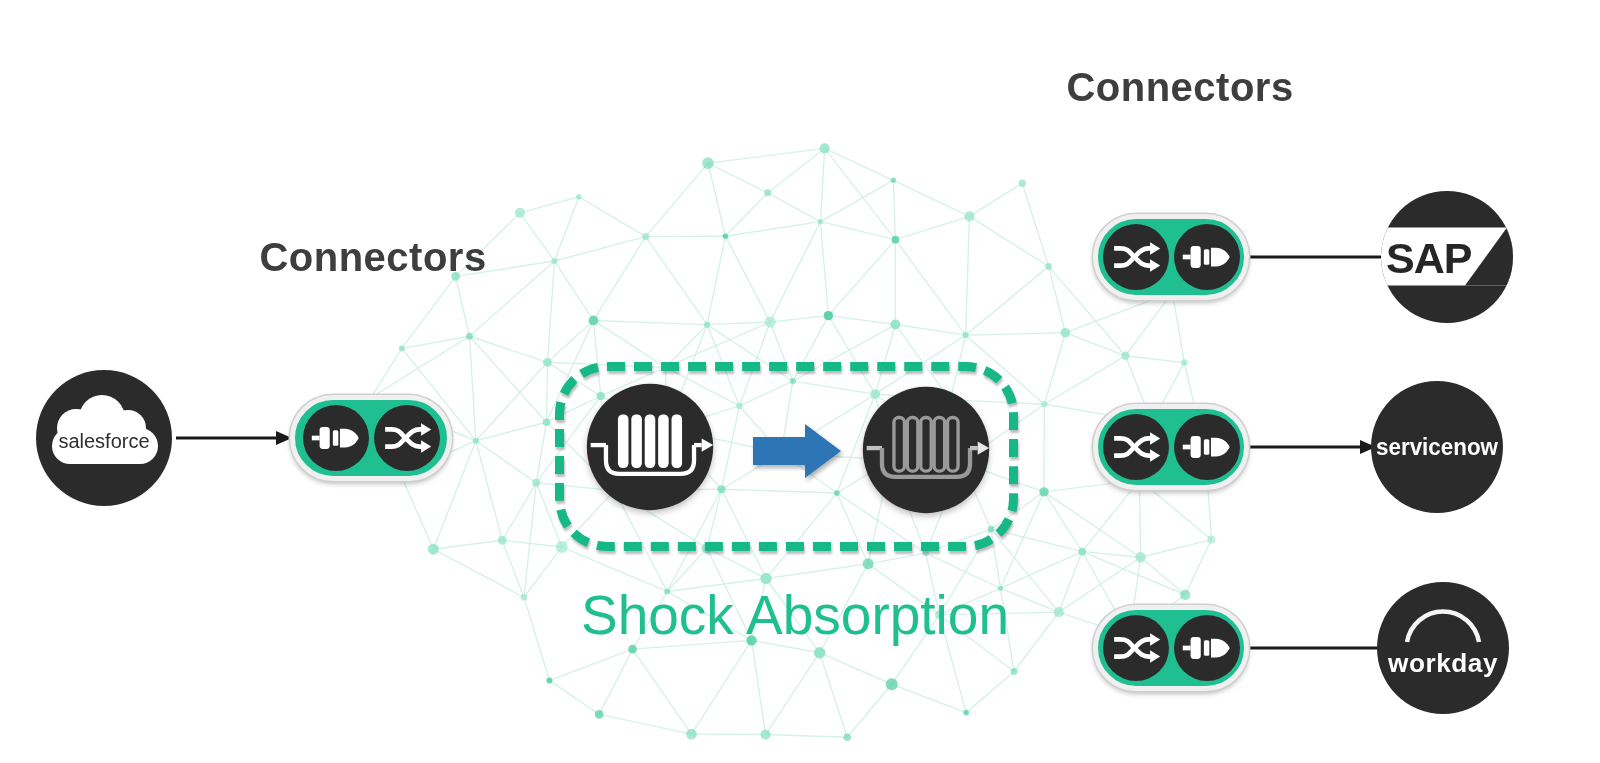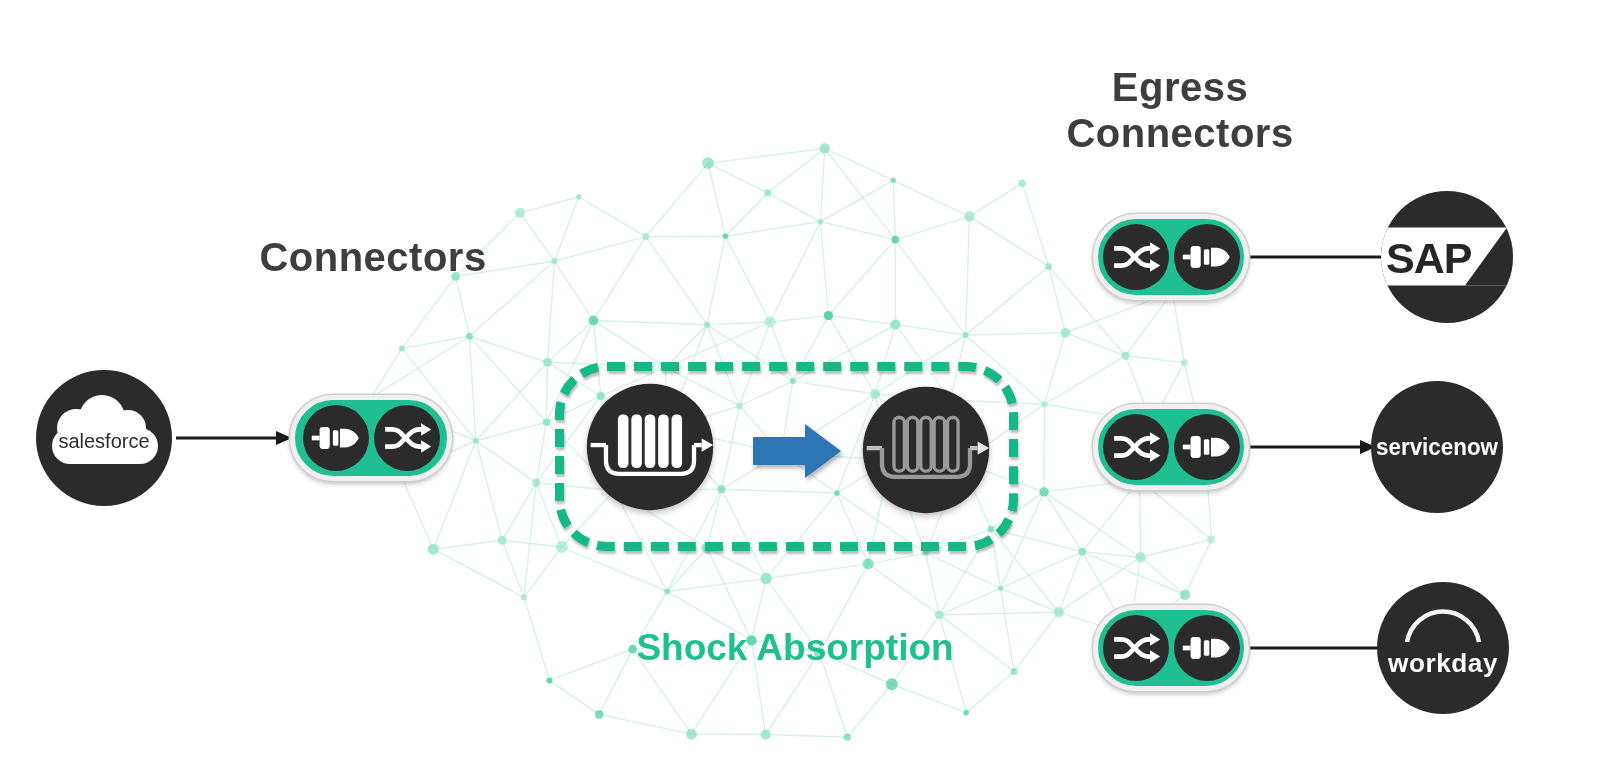--- a/index.html
+++ b/index.html
@@ -37,21 +37,21 @@
   .dashed-box{
     box-sizing:border-box;
     border:9px dashed var(--dash-green,#15b886);
     border-radius:52px;
     filter:drop-shadow(1px 3px 1px rgba(90,90,90,.40));
     z-index:2;
   }
 
   .shock-label{
     color:var(--shock-text-green,#1fbf8f);
-    font-size:37px;font-weight:700;text-align:center;z-index:3;margin-top:44px;
+    font-size:55px;font-weight:400;text-align:center;z-index:3;
   }
 
   .logo-svg{z-index:4;}
   .shadowed{filter:drop-shadow(0 3px 3px rgba(0,0,0,.25));}
   svg text{font-family:"Liberation Sans",sans-serif;}
 </style>
 </head>
 <body>
 
 <div id="stage">
@@ -365,21 +365,20 @@
       <circle cx="547.4707984924316" cy="362.3134505748749" r="4.4" style="fill:var(--mesh-dot,#8fe3c6);opacity:0.78"></circle>
       <circle cx="536.1973991990089" cy="482.81514167785645" r="4.0" style="fill:var(--mesh-dot,#8fe3c6);opacity:0.71"></circle>
       <circle cx="519.9626159667969" cy="212.80397295951843" r="5.0" style="fill:var(--mesh-dot,#8fe3c6);opacity:0.65"></circle>
     </svg>
 
   <div class="abs heading" style="left:213px;top:234px;width:320px;">
     <div>Connectors</div>
   </div>
 
   <div class="abs heading" style="left:1020px;top:64px;width:320px;">
-    <div>Egress</div>
     <div>Connectors</div>
   </div>
 
   <svg class="abs logo-svg" style="left:34px;top:368px;" width="140" height="140" viewBox="-70 -70 140 140">
     <circle r="68" style="fill:var(--node-dark,#2b2b2b)"></circle>
     <g fill="#ffffff">
       <rect x="-52" y="-10" width="106" height="36" rx="18"></rect>
       <circle cx="-28" cy="-10" r="19"></circle>
       <circle cx="-2" cy="-20" r="23"></circle>
       <circle cx="24" cy="-10" r="18"></circle>

